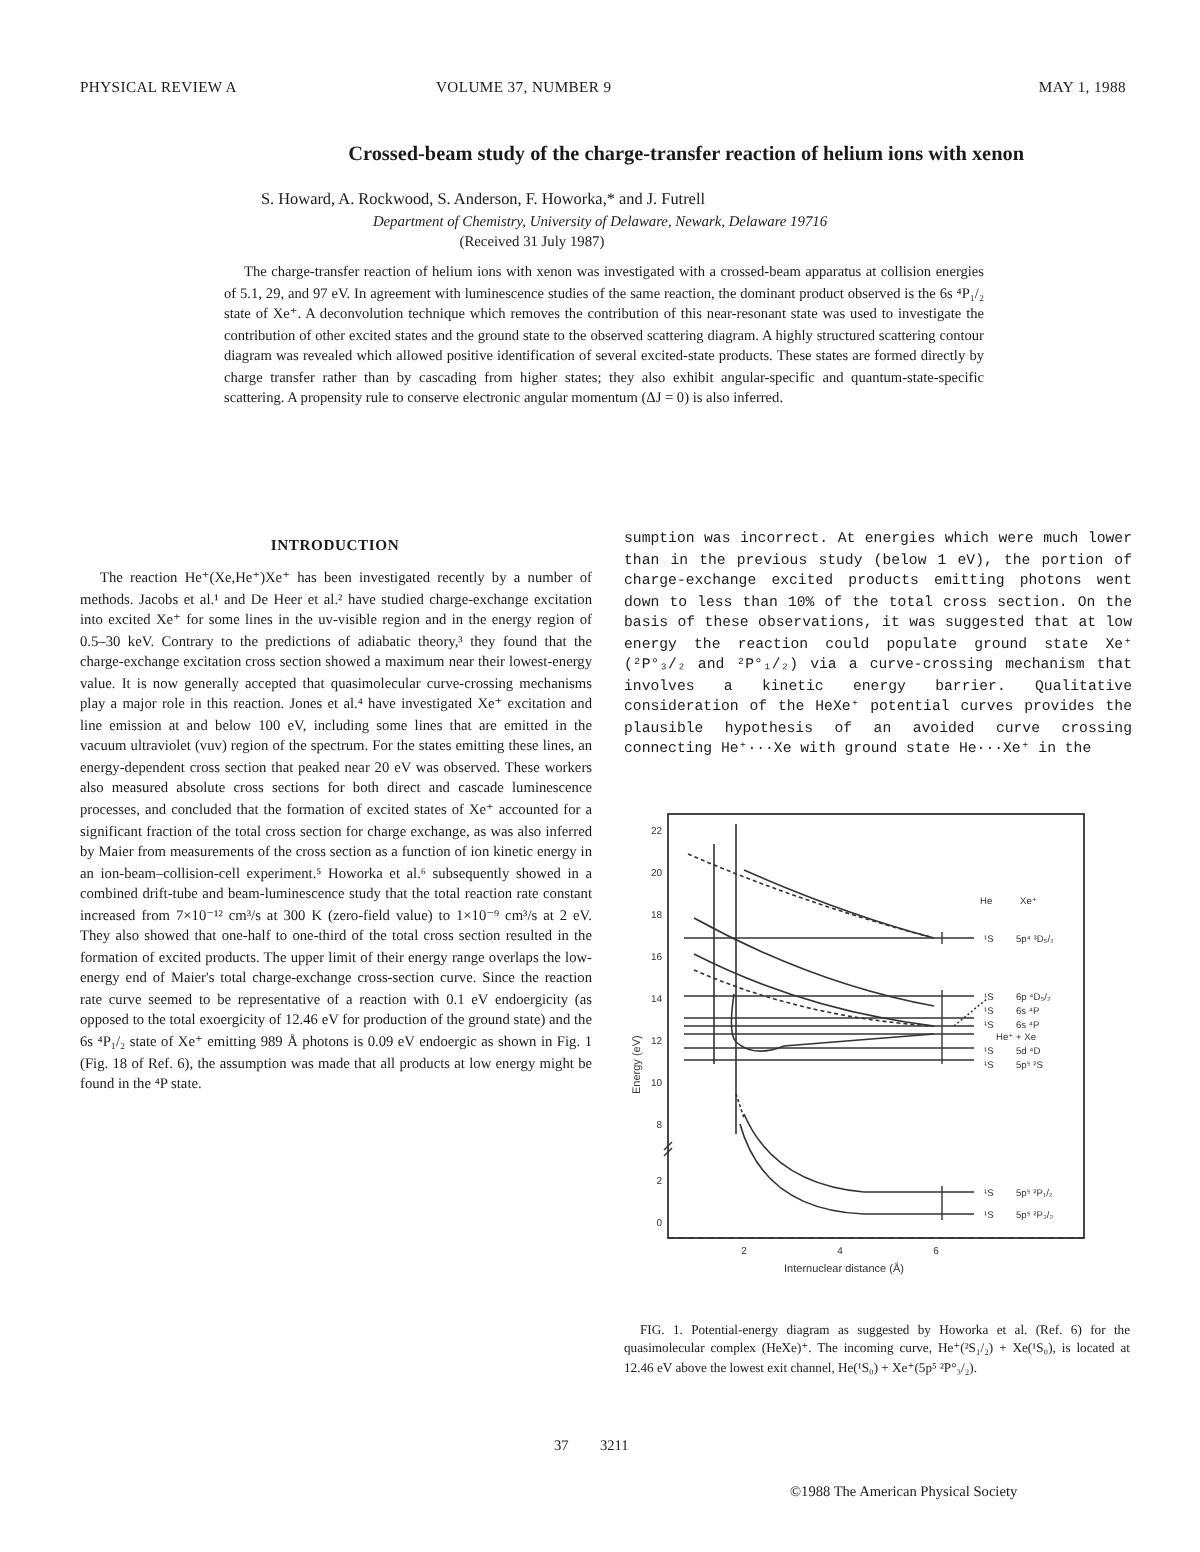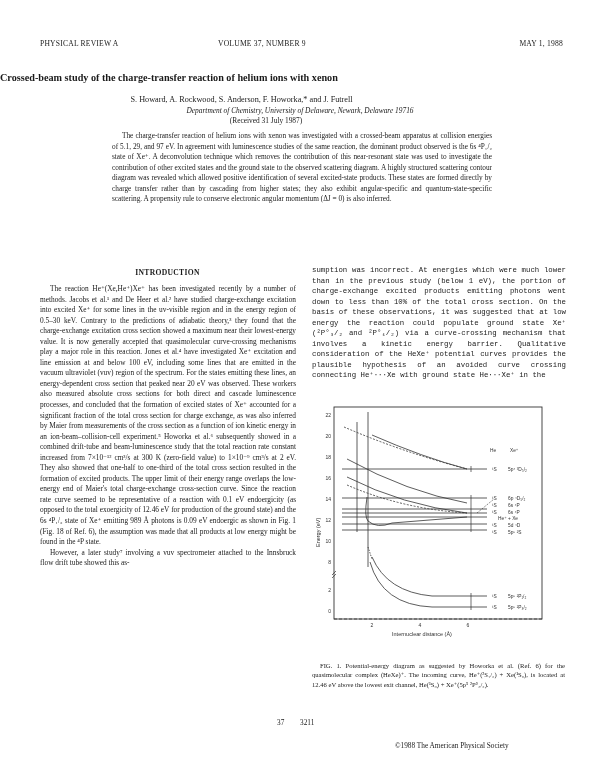--- a/index.html
+++ b/index.html
@@ -5,21 +5,21 @@
   html, body { margin: 0; padding: 0; background: #ffffff; }
   body {
     width: 600px; height: 776px; position: relative; overflow: hidden;
     font-family: "Liberation Serif", "DejaVu Serif", serif; color: #1a1a1a;
   }
   .abs { position: absolute; text-align: right; }
   .running-head { top: 39px; left: 40px; width: 523px; height: 12px; font-size: 7.6px; letter-spacing: 0.2px; }
   .running-head .l { position: absolute; left: 0; }
   .running-head .c { position: absolute; left: 178px; }
   .running-head .r { position: absolute; right: 0; }
-  .title { top: 72px; left: 0; width: 512px; text-align: left; font-weight: bold; font-size: 10.2px; }
+  .title { top: 72px; left: 0; width: 512px; text-align: right; font-weight: bold; font-size: 10.2px; }
   .authors { top: 95px; left: 0; width: 483px; text-align: center; font-size: 8.2px; }
   .affil { top: 106px; left: 0; width: 600px; text-align: center; font-size: 7.4px; font-style: italic; }
   .received { top: 116px; left: 0; width: 532px; text-align: center; font-size: 7.4px; }
   .abstract { top: 131px; left: 112px; width: 380px; font-size: 7.3px; line-height: 10.5px; text-align: justify; text-indent: 10px; }
   .section-head { top: 268px; left: 40px; width: 255px; text-align: center; font-size: 7.6px; font-weight: bold; letter-spacing: 0.3px; }
   .col { font-size: 7.35px; line-height: 10.55px; text-align: justify; }
   .col p { margin: 0; text-indent: 10px; }
   .col-left { top: 284px; left: 40px; width: 256px; }
   .col-right { top: 265px; left: 312px; width: 254px; font-family: Liberation Mono, monospace; }
   .col-right p.cont { text-indent: 0; }
@@ -44,21 +44,20 @@
 <div class="abs authors">S. Howard, A. Rockwood, S. Anderson, F. Howorka,* and J. Futrell</div>
 <div class="abs affil">Department of Chemistry, University of Delaware, Newark, Delaware 19716</div>
 <div class="abs received">(Received 31 July 1987)</div>
 
 <div class="abs abstract">The charge-transfer reaction of helium ions with xenon was investigated with a crossed-beam apparatus at collision energies of 5.1, 29, and 97 eV. In agreement with luminescence studies of the same reaction, the dominant product observed is the 6s ⁴P₁/₂ state of Xe⁺. A deconvolution technique which removes the contribution of this near-resonant state was used to investigate the contribution of other excited states and the ground state to the observed scattering diagram. A highly structured scattering contour diagram was revealed which allowed positive identification of several excited-state products. These states are formed directly by charge transfer rather than by cascading from higher states; they also exhibit angular-specific and quantum-state-specific scattering. A propensity rule to conserve electronic angular momentum (ΔJ = 0) is also inferred.</div>
 
 <div class="abs section-head">INTRODUCTION</div>
 
 <div class="abs col col-left">
   <p>The reaction He⁺(Xe,He⁺)Xe⁺ has been investigated recently by a number of methods. Jacobs et al.¹ and De Heer et al.² have studied charge-exchange excitation into excited Xe⁺ for some lines in the uv-visible region and in the energy region of 0.5–30 keV. Contrary to the predictions of adiabatic theory,³ they found that the charge-exchange excitation cross section showed a maximum near their lowest-energy value. It is now generally accepted that quasimolecular curve-crossing mechanisms play a major role in this reaction. Jones et al.⁴ have investigated Xe⁺ excitation and line emission at and below 100 eV, including some lines that are emitted in the vacuum ultraviolet (vuv) region of the spectrum. For the states emitting these lines, an energy-dependent cross section that peaked near 20 eV was observed. These workers also measured absolute cross sections for both direct and cascade luminescence processes, and concluded that the formation of excited states of Xe⁺ accounted for a significant fraction of the total cross section for charge exchange, as was also inferred by Maier from measurements of the cross section as a function of ion kinetic energy in an ion-beam–collision-cell experiment.⁵ Howorka et al.⁶ subsequently showed in a combined drift-tube and beam-luminescence study that the total reaction rate constant increased from 7×10⁻¹² cm³/s at 300 K (zero-field value) to 1×10⁻⁹ cm³/s at 2 eV. They also showed that one-half to one-third of the total cross section resulted in the formation of excited products. The upper limit of their energy range overlaps the low-energy end of Maier's total charge-exchange cross-section curve. Since the reaction rate curve seemed to be representative of a reaction with 0.1 eV endoergicity (as opposed to the total exoergicity of 12.46 eV for production of the ground state) and the 6s ⁴P₁/₂ state of Xe⁺ emitting 989 Å photons is 0.09 eV endoergic as shown in Fig. 1 (Fig. 18 of Ref. 6), the assumption was made that all products at low energy might be found in the ⁴P state.</p>
-  <p>However, a later study⁷ involving a vuv spectrometer attached to the Innsbruck flow drift tube showed this as-</p>
 </div>
 
 <div class="abs col col-right">
   <p class="cont">sumption was incorrect. At energies which were much lower than in the previous study (below 1 eV), the portion of charge-exchange excited products emitting photons went down to less than 10% of the total cross section. On the basis of these observations, it was suggested that at low energy the reaction could populate ground state Xe⁺ (²P°₃/₂ and ²P°₁/₂) via a curve-crossing mechanism that involves a kinetic energy barrier. Qualitative consideration of the HeXe⁺ potential curves provides the plausible hypothesis of an avoided curve crossing connecting He⁺···Xe with ground state He···Xe⁺ in the</p>
 </div>
 
 <div class="abs figure">
   <svg width="258" height="244" viewBox="0 0 258 244">
 
     <rect x="22" y="10" width="208" height="212" fill="none" stroke="#333" stroke-width="0.9"></rect>

